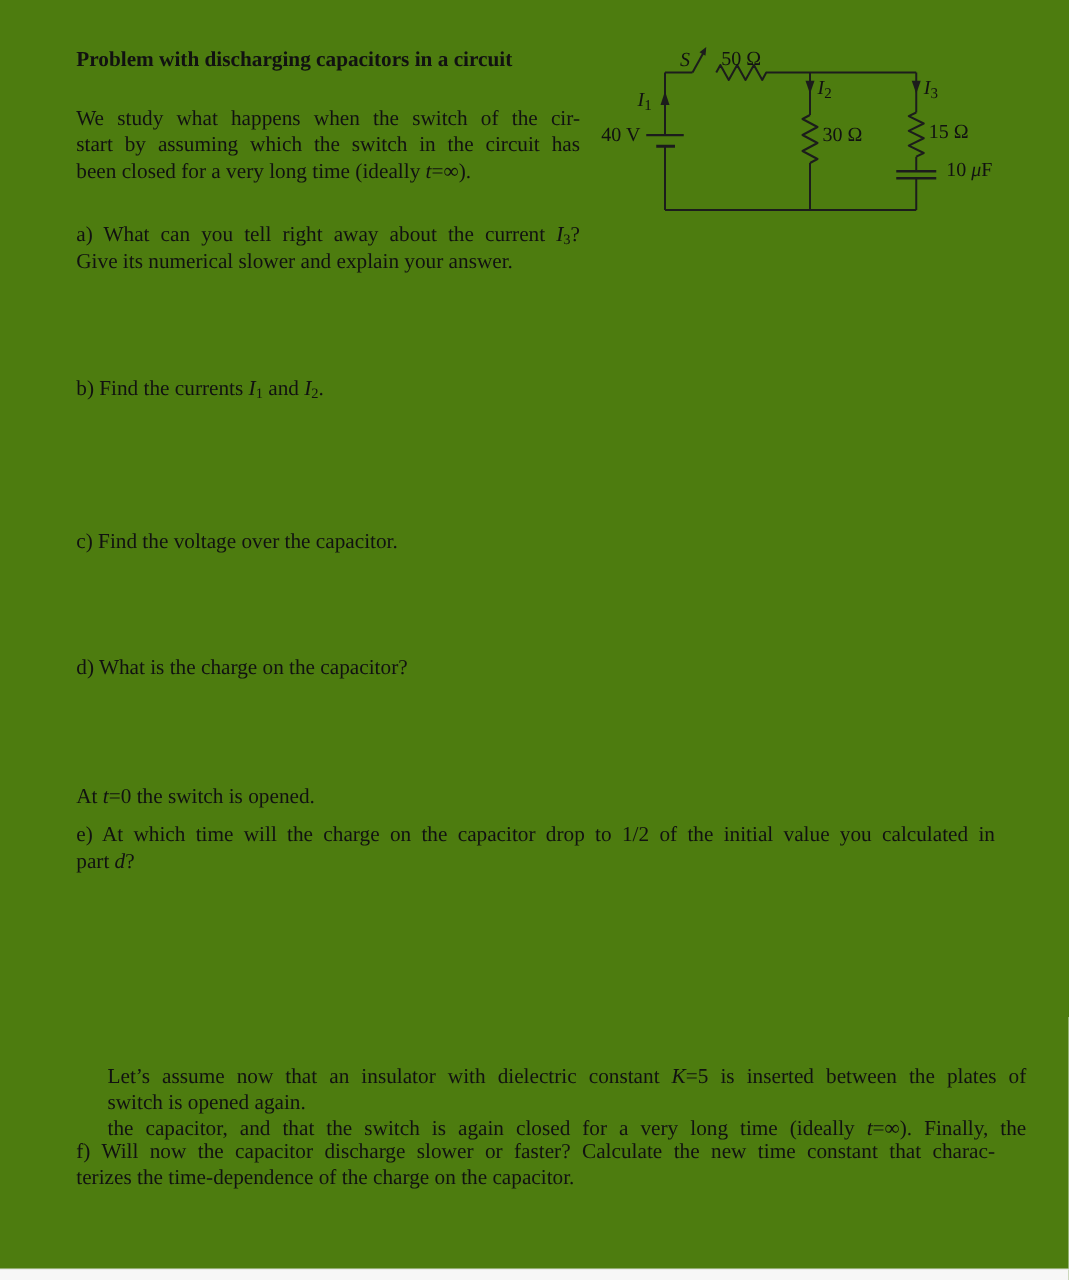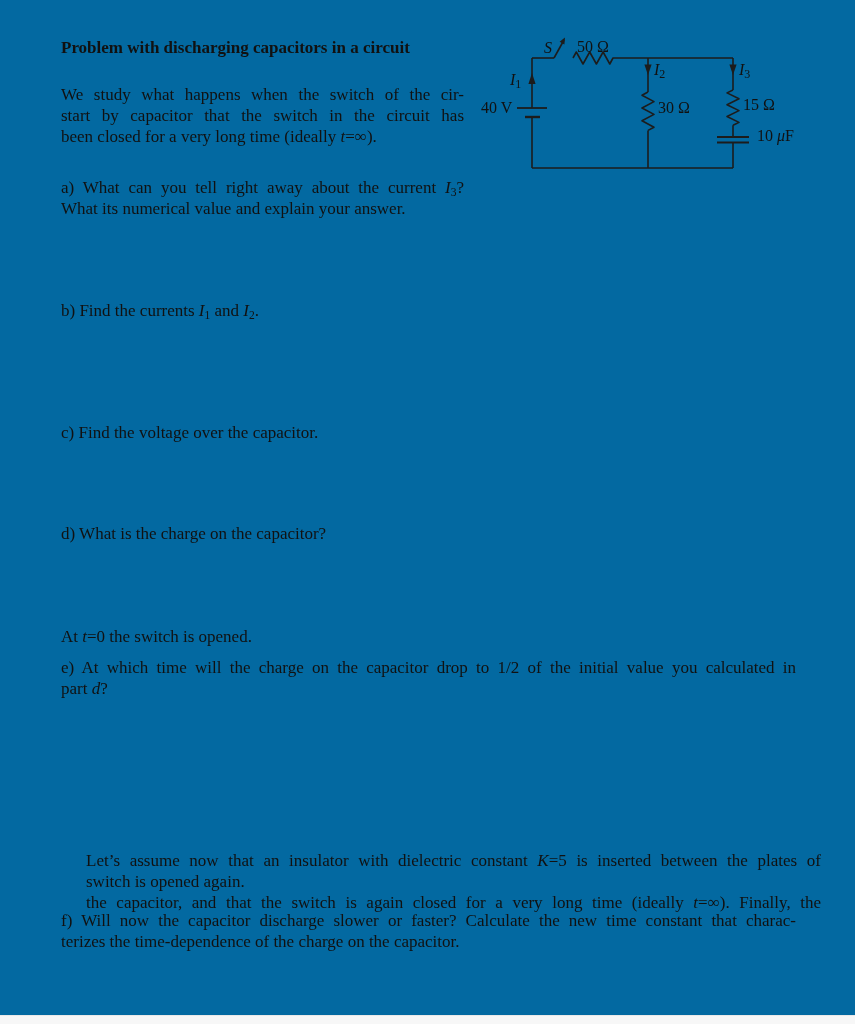--- a/index.html
+++ b/index.html
@@ -9,21 +9,21 @@
     height: 1024px;
     background: #ffffff;
     overflow: hidden;
     font-family: "Liberation Serif", "DejaVu Serif", serif;
     color: #111111;
   }
   .page {
     position: relative;
     width: 855px;
     height: 1024px;
-    background: #0369a1;
+    background: #4d7c0f;
   }
   .block {
     position: absolute;
     font-size: 17px;
     line-height: 21px;
   }
   .narrow { left: 61px; width: 403px; }
   .wide   { left: 61px; width: 735px; }
   .title  { font-weight: bold; }
   .line   { height: 21px; white-space: nowrap; }
@@ -54,27 +54,27 @@
 </style>
 </head>
 <body>
 
 <div class="page">
 
   <div class="block narrow title" style="top:37px;">Problem with discharging capacitors in a circuit</div>
 
   <div class="block narrow" style="top:84px;">
     <div class="line jl">We study what happens when the switch of the cir-</div>
-    <div class="line jl">start by capacitor that the switch in the circuit has</div>
+    <div class="line jl">start by assuming which the switch in the circuit has</div>
     <div class="line">been closed for a very long time (ideally <i>t</i>=∞).</div>
   </div>
 
   <div class="block narrow" style="top:177px;">
     <div class="line jl">a) What can you tell right away about the current <i>I</i><sub>3</sub>?</div>
-    <div class="line">What its numerical value and explain your answer.</div>
+    <div class="line">Give its numerical slower and explain your answer.</div>
   </div>
 
   <div class="block narrow" style="top:300px;">
     <div class="line">b) Find the currents <i>I</i><sub>1</sub> and <i>I</i><sub>2</sub>.</div>
   </div>
 
   <div class="block narrow" style="top:422px;">
     <div class="line">c) Find the voltage over the capacitor.</div>
   </div>
 

